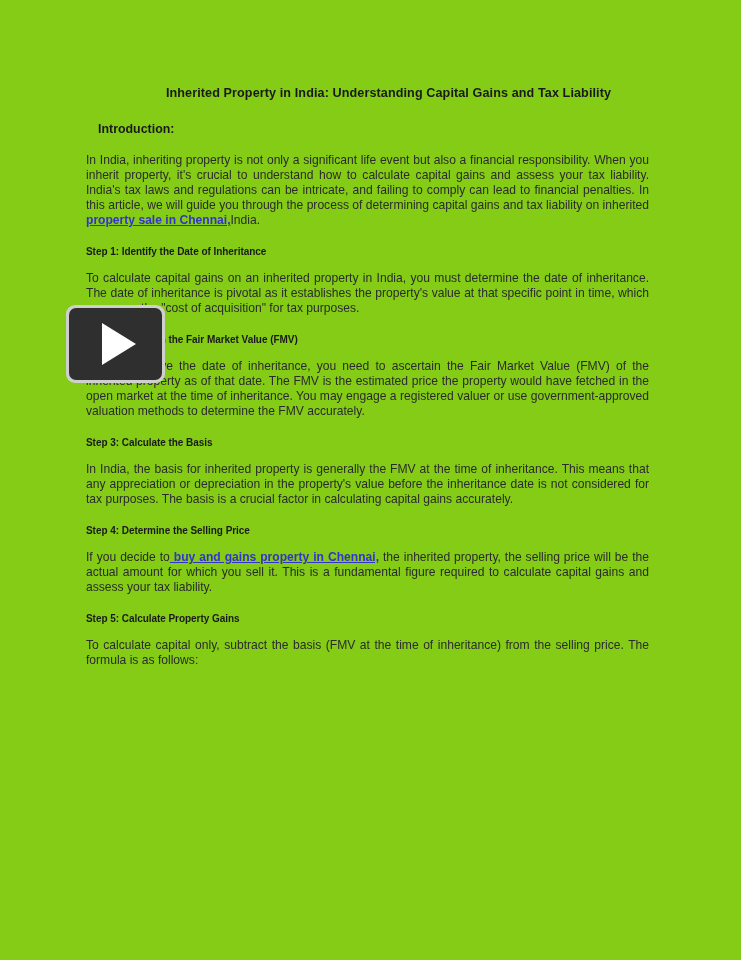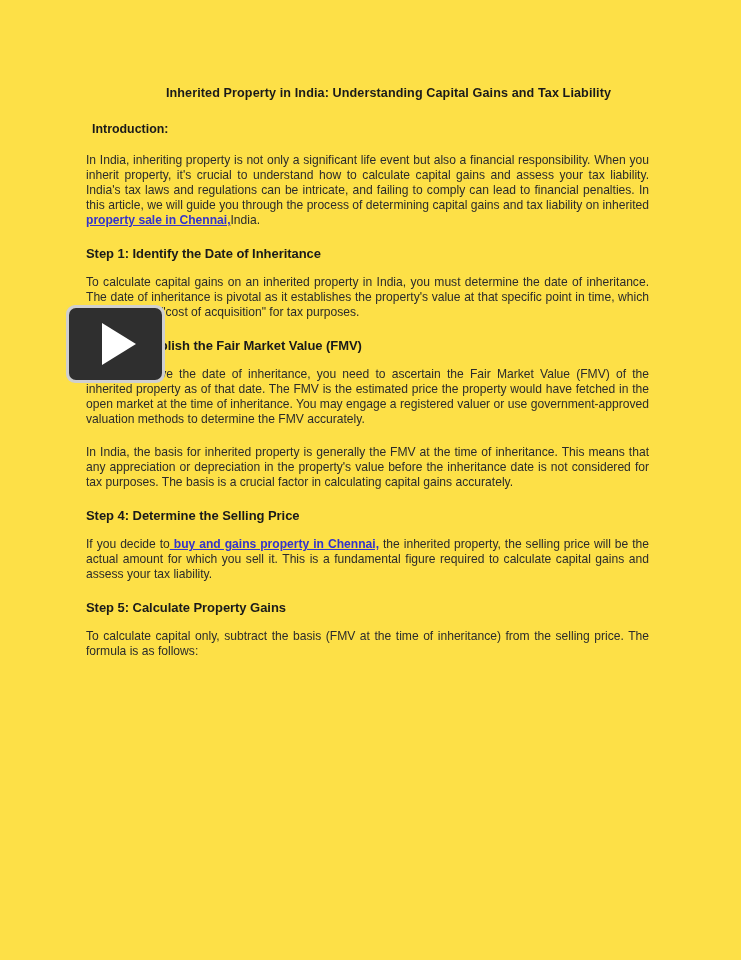--- a/index.html
+++ b/index.html
@@ -11,48 +11,48 @@
     width: 741px;
     height: 960px;
     position: relative;
     font-family: "Liberation Sans", sans-serif;
     color: #231f20;
     overflow: hidden;
   }
   .page {
     position: absolute;
     inset: 0;
-    background: #fde047;
+    background: #84cc16;
   }
   .content {
     position: absolute;
     left: 86px;
     top: 86px;
     width: 563px;
   }
   .doc-title {
     font-size: 12.6px;
     font-weight: bold;
     text-align: center;
     letter-spacing: 0.1px;
     margin: 0 0 22px 0;
     padding-left: 42px;
     color: #1a1a1a;
   }
   .section-heading {
-    font-size: 13px;
+    font-size: 10px;
     font-weight: bold;
     margin: 0 0 14px 0;
     color: #1a1a1a;
     letter-spacing: -0.05px;
   }
   .intro-heading {
     font-size: 12.4px;
     font-weight: bold;
-    margin: 0 0 17px 6px;
+    margin: 0 0 17px 12px;
     color: #1a1a1a;
   }
   .para {
     font-size: 12.1px;
     line-height: 15px;
     text-align: justify;
     margin: 0 0 18px 0;
     color: #2b2b2b;
   }
   a.doclink {
@@ -113,20 +113,21 @@
     <p class="para">
       <span>In India, inheriting property is not only a significant life event but also a financial responsibility. When you inherit property, it's crucial to understand how to calculate capital gains and assess your tax liability. India's tax laws and regulations can be intricate, and failing to comply can lead to financial penalties. In this article, we will guide you through the process of determining capital gains and tax liability on inherited</span><a class="doclink" href="#"> property sale in Chennai,</a><span>India.</span>
     </p>
 
     <div class="section-heading">Step 1: Identify the Date of Inheritance</div>
     <p class="para">To calculate capital gains on an inherited property in India, you must determine the date of inheritance. The date of inheritance is pivotal as it establishes the property's value at that specific point in time, which serves as the "cost of acquisition" for tax purposes.</p>
 
     <div class="section-heading">Step 2: Establish the Fair Market Value (FMV)</div>
     <p class="para">Once you have the date of inheritance, you need to ascertain the Fair Market Value (FMV) of the inherited property as of that date. The FMV is the estimated price the property would have fetched in the open market at the time of inheritance. You may engage a registered valuer or use government-approved valuation methods to determine the FMV accurately.</p>
 
+    <div class="section-heading">Step 3: Calculate the Basis</div>
     <p class="para">In India, the basis for inherited property is generally the FMV at the time of inheritance. This means that any appreciation or depreciation in the property's value before the inheritance date is not considered for tax purposes. The basis is a crucial factor in calculating capital gains accurately.</p>
 
     <div class="section-heading">Step 4: Determine the Selling Price</div>
     <p class="para">
       <span>If you decide to</span><a class="doclink" href="#"> buy and gains property in Chennai,</a><span> the inherited property, the selling price will be the actual amount for which you sell it. This is a fundamental figure required to calculate capital gains and assess your tax liability.</span>
     </p>
 
     <div class="section-heading">Step 5: Calculate Property Gains</div>
     <p class="para">To calculate capital only, subtract the basis (FMV at the time of inheritance) from the selling price. The formula is as follows:</p>
 

